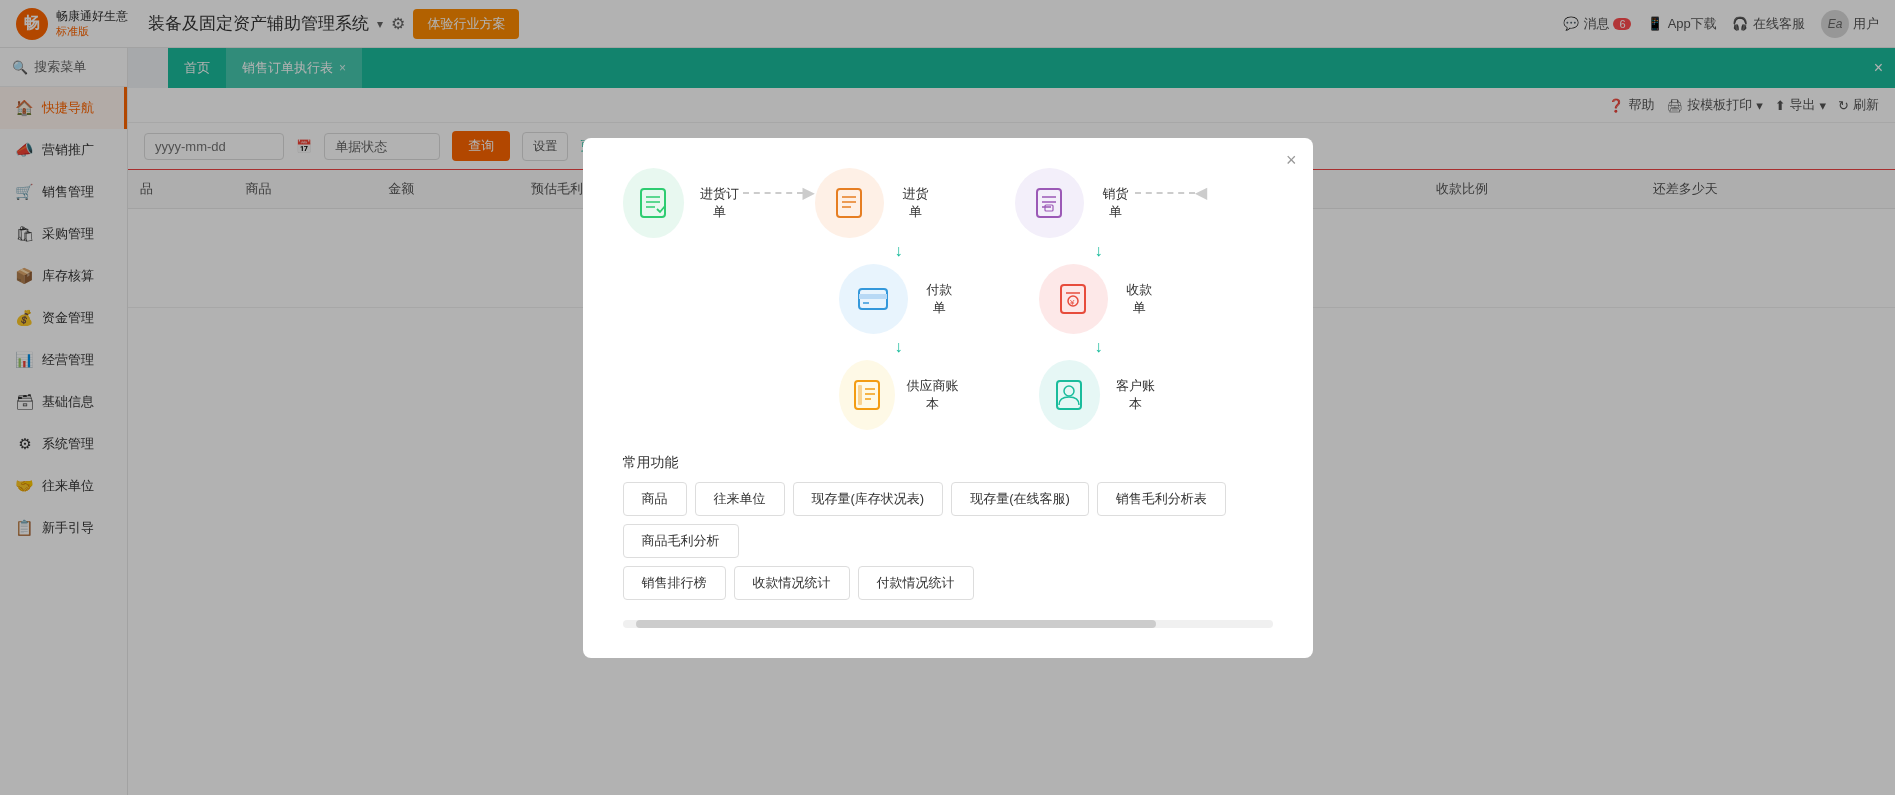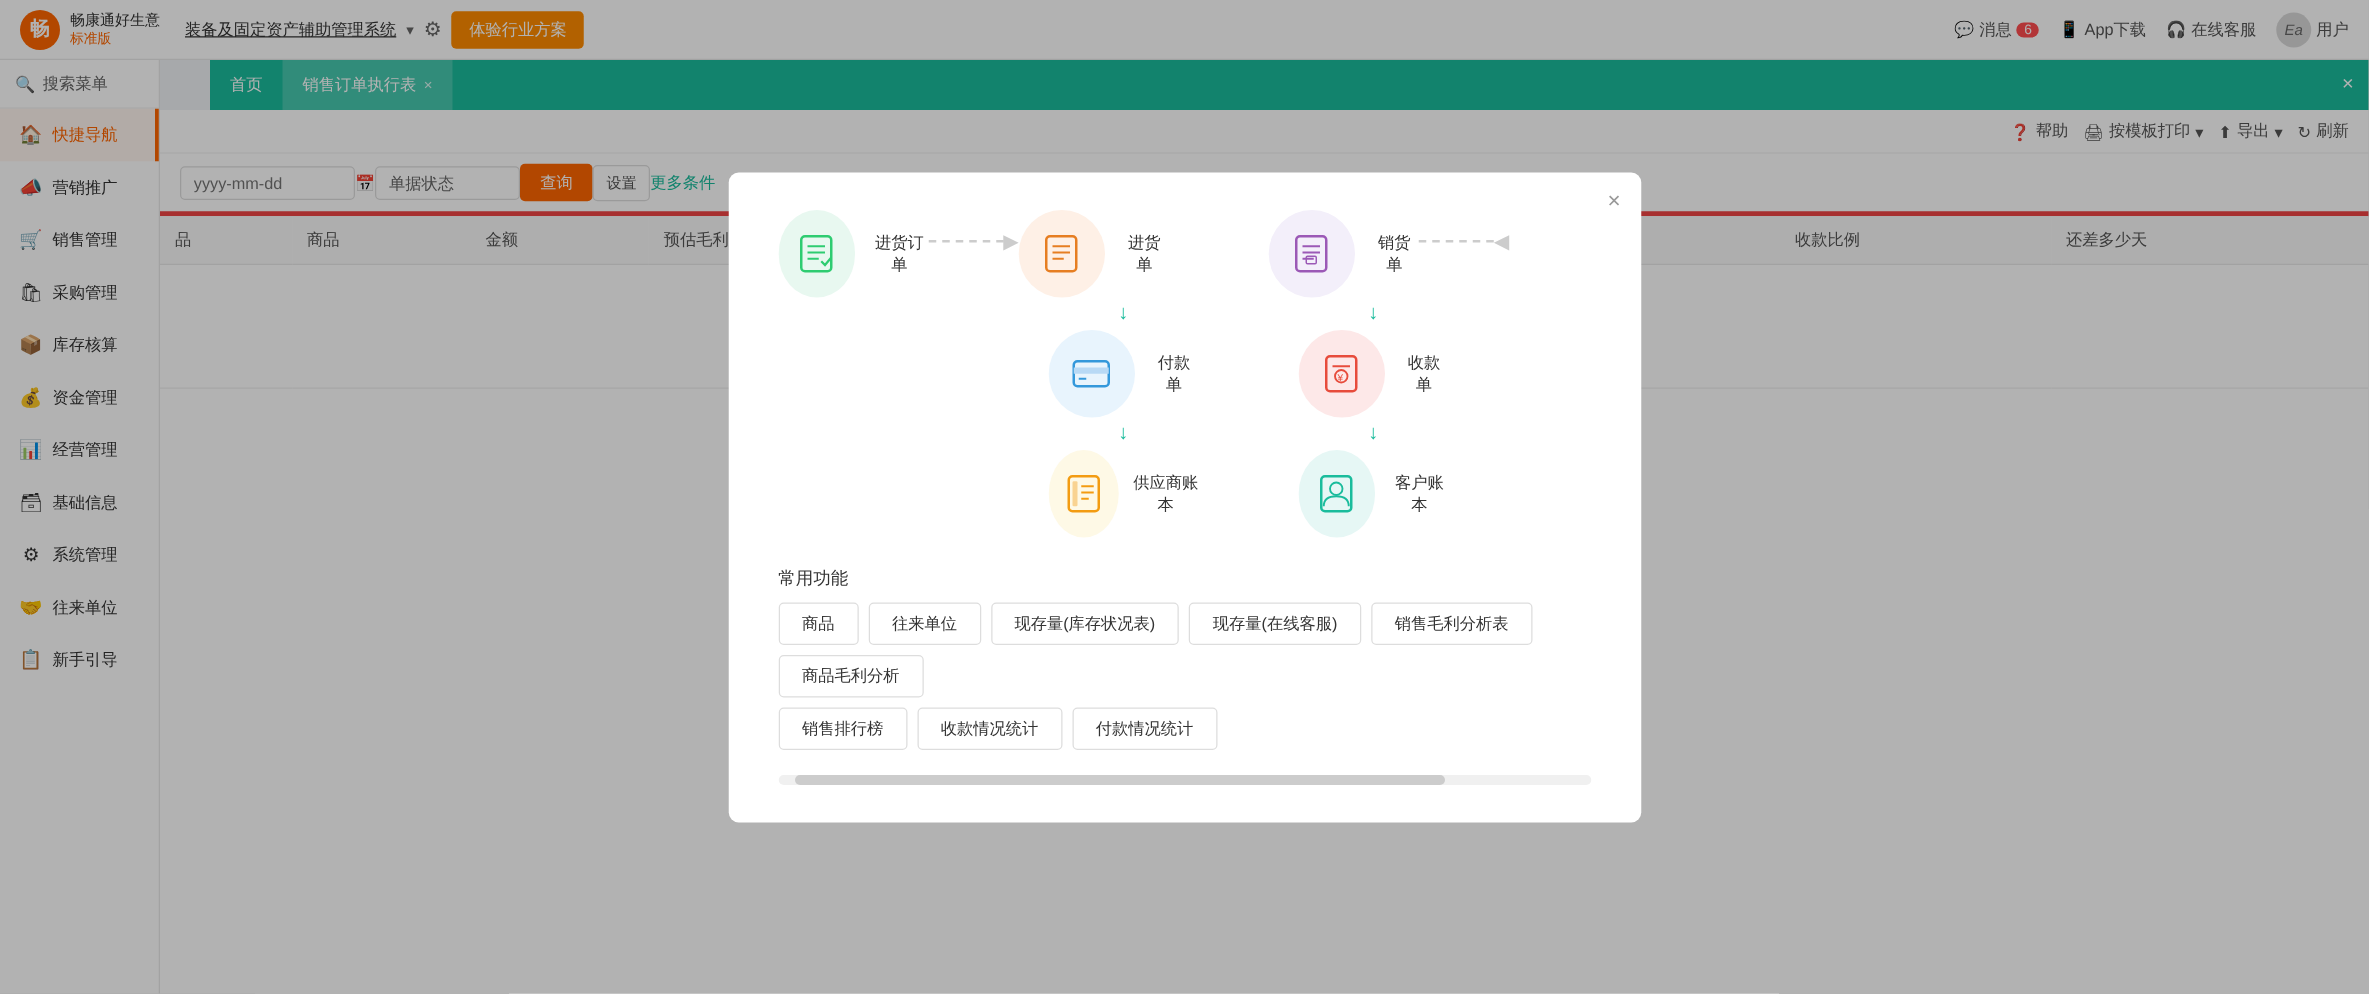--- a/index.html
+++ b/index.html
@@ -9,21 +9,21 @@
     .app-wrapper { display: flex; flex-direction: column; height: 795px; width: 1895px; }
     .top-bar { height: 48px; background: #fff; display: flex; align-items: center; padding: 0 16px; border-bottom: 1px solid #e8e8e8; flex-shrink: 0; }
     .main-area { display: flex; flex: 1; overflow: hidden; }
     .sidebar { width: 128px; background: #fff; border-right: 1px solid #e8e8e8; flex-shrink: 0; display: flex; flex-direction: column; }
     .content-area { flex: 1; display: flex; flex-direction: column; background: #f0f2f5; }
 
     
     .logo-area { display: flex; align-items: center; gap: 8px; margin-right: 20px; }
     .logo-icon { width: 32px; height: 32px; background: #ff6600; border-radius: 50%; display: flex; align-items: center; justify-content: center; color: white; font-size: 16px; font-weight: bold; }
     .logo-text { font-size: 12px; color: #333; line-height: 1.3; }
-    .system-name { font-size: 13px; color: #333; font-weight: 500; margin-right: 8px; text-decoration: underline; }
+    .system-name { font-size: 17px; color: #333; font-weight: 500; margin-right: 8px; }
     .dropdown-btn { background: none; border: none; cursor: pointer; color: #666; font-size: 12px; }
     .settings-btn { background: none; border: none; cursor: pointer; color: #666; margin: 0 8px; font-size: 16px; }
     .experience-btn { background: #ff8c00; color: white; border: none; border-radius: 4px; padding: 6px 14px; cursor: pointer; font-size: 13px; }
     .top-right { margin-left: auto; display: flex; align-items: center; gap: 16px; }
     .top-right-item { display: flex; align-items: center; gap: 4px; color: #555; cursor: pointer; font-size: 13px; }
     .badge { background: #ff4d4f; color: white; border-radius: 10px; padding: 0 5px; font-size: 11px; min-width: 18px; text-align: center; }
     .user-avatar { width: 28px; height: 28px; background: #d9d9d9; border-radius: 50%; display: flex; align-items: center; justify-content: center; font-size: 12px; color: #666; font-style: italic; }
 
     
     .sidebar-search { display: flex; align-items: center; gap: 6px; padding: 10px 12px; border-bottom: 1px solid #f0f0f0; cursor: pointer; color: #666; font-size: 13px; }
@@ -38,21 +38,21 @@
     .tab-close { margin-left: 6px; color: rgba(255,255,255,0.8); font-size: 12px; cursor: pointer; }
     .close-all-btn { margin-left: auto; margin-right: 12px; color: white; background: none; border: none; cursor: pointer; font-size: 16px; }
 
     
     .content-header { background: white; padding: 8px 16px; display: flex; align-items: center; justify-content: flex-end; gap: 12px; border-bottom: 1px solid #f0f0f0; flex-shrink: 0; }
     .content-header-btn { display: flex; align-items: center; gap: 4px; color: #555; cursor: pointer; font-size: 13px; background: none; border: none; }
     .query-btn { background: #ff6600; color: white; border: none; border-radius: 4px; padding: 6px 16px; cursor: pointer; font-size: 13px; }
     .setting-btn { background: none; border: 1px solid #ddd; border-radius: 4px; padding: 5px 10px; cursor: pointer; color: #555; font-size: 12px; }
 
     
-    .filter-row { background: white; padding: 8px 16px; display: flex; align-items: center; border-bottom: 4px solid #ef4444; flex-shrink: 0; }
+    .filter-row { background: white; padding: 8px 16px; display: flex; align-items: center; gap: 12px; border-bottom: 1px solid #ef4444; flex-shrink: 0; }
     .filter-select { border: 1px solid #ddd; border-radius: 4px; padding: 5px 30px 5px 10px; font-size: 13px; color: #666; width: 116px; appearance: none; background: white; }
     .date-input { border: 1px solid #ddd; border-radius: 4px; padding: 5px 10px; font-size: 13px; color: #999; width: 140px; }
     .more-conditions { color: #1abc9c; font-size: 13px; cursor: pointer; }
 
     
     .table-wrap { flex: 1; overflow: auto; background: white; }
     table { width: 100%; border-collapse: collapse; }
     th { background: #fafafa; border-bottom: 1px solid #e8e8e8; padding: 10px 12px; text-align: left; font-weight: 500; color: #555; font-size: 13px; white-space: nowrap; }
     td { border-bottom: 1px solid #f0f0f0; padding: 10px 12px; color: #333; font-size: 13px; white-space: nowrap; }
     .no-data { text-align: center; color: #999; padding: 40px; font-size: 13px; }

